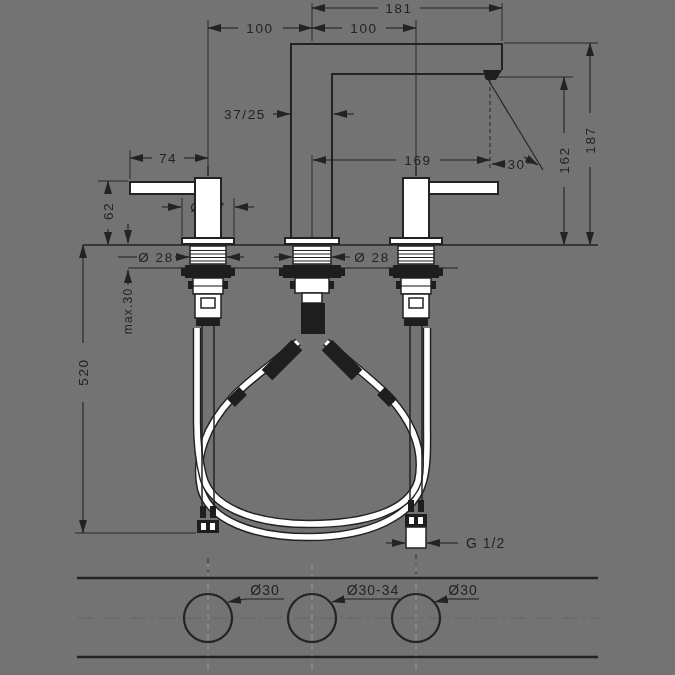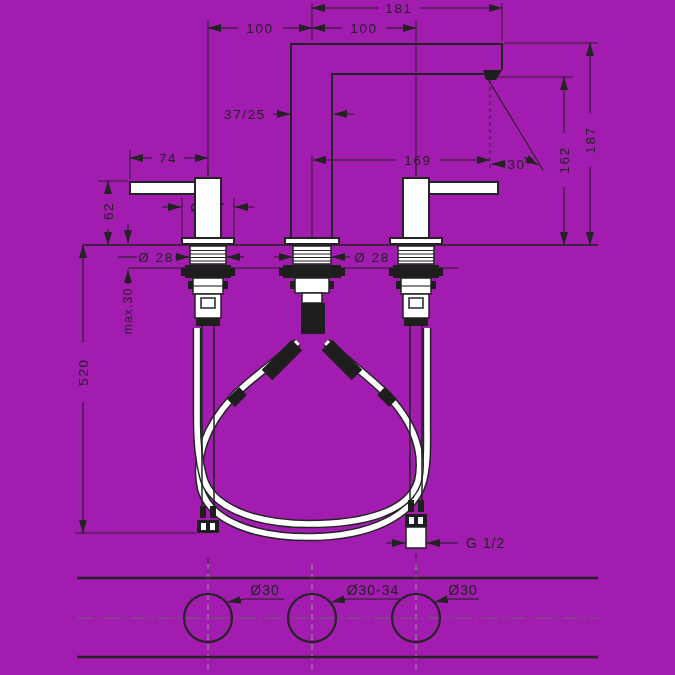--- a/index.html
+++ b/index.html
@@ -1,16 +1,16 @@
 <!DOCTYPE html>
 <html><head>
 <meta charset="utf-8">
 <style>
   html,body{margin:0;padding:0;background:#fff;}
-  .stage{width:675px;height:675px;background:#a21caf;position:relative;overflow:hidden;}
+  .stage{width:675px;height:675px;background:#737373;position:relative;overflow:hidden;}
   svg{display:block;}
   text{font-family:"Liberation Sans",sans-serif;fill:#232323;}
   .dim{font-size:13.5px;letter-spacing:1.6px;}
   .sm{font-size:12px;letter-spacing:1.2px;}
   .lg{font-size:14px;letter-spacing:1px;}
   .o2{stroke:#232323;stroke-width:2;fill:none;stroke-linejoin:miter;}
   .o16{stroke:#232323;stroke-width:1.5;fill:none;}
   .d{stroke:#232323;stroke-width:1.1;fill:none;}
   .thin{stroke:#232323;stroke-width:0.9;fill:none;}
   .bk{fill:#1e1e1e;stroke:none;}

